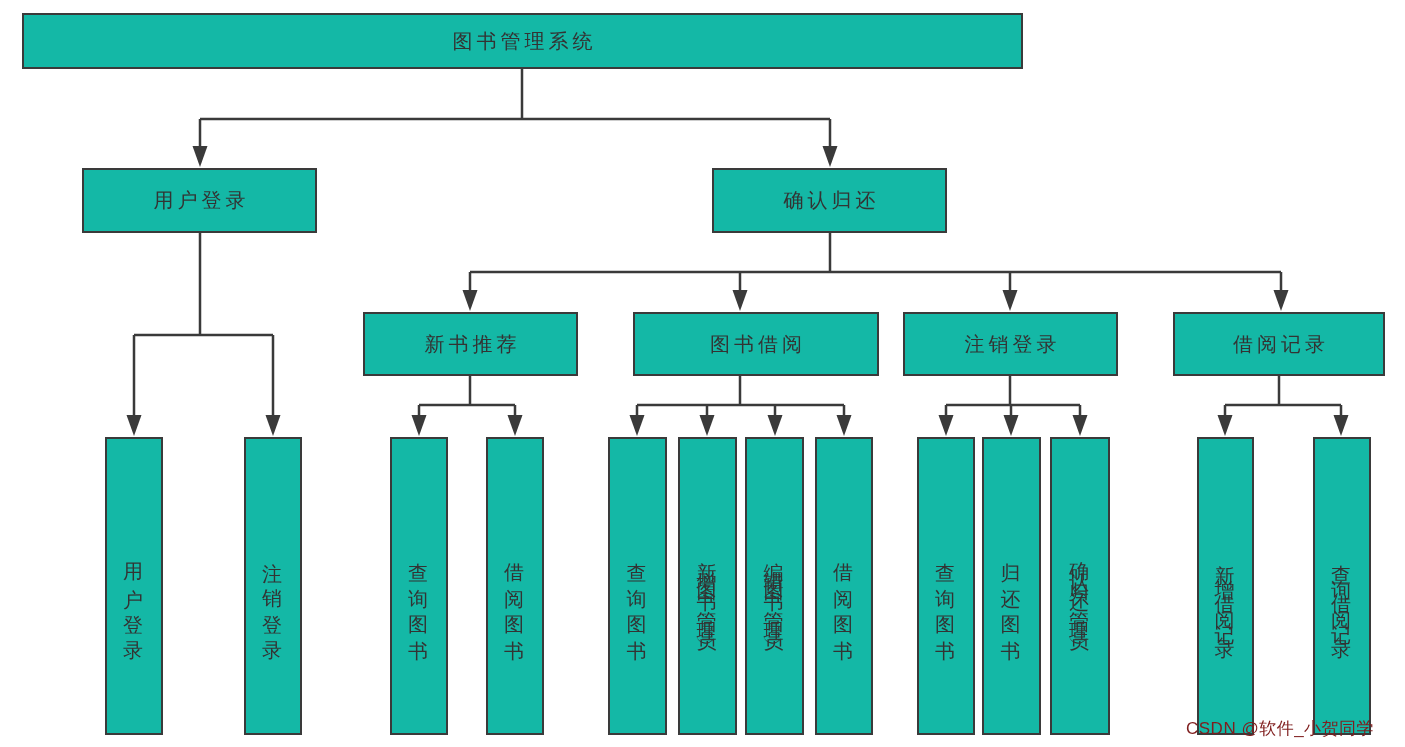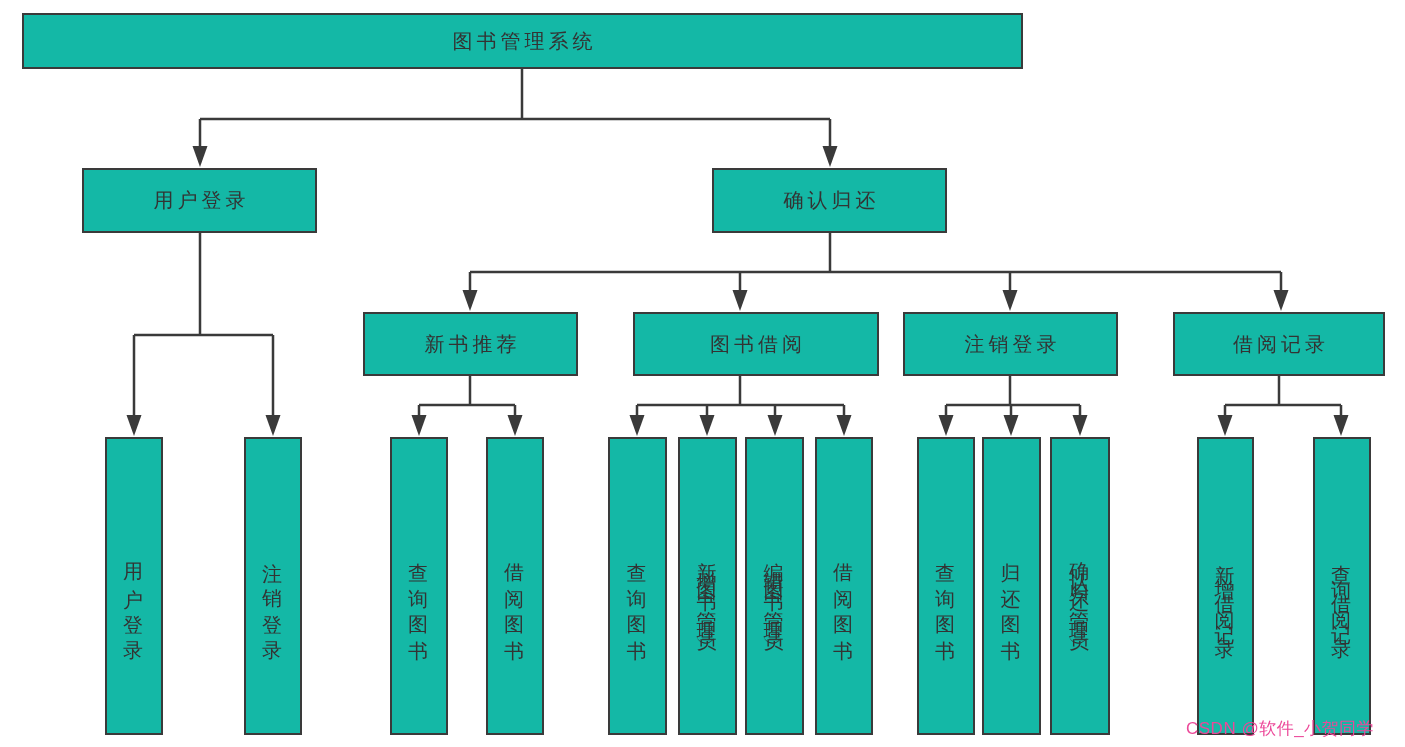--- a/index.html
+++ b/index.html
@@ -13,21 +13,21 @@
     border:2.5px solid #3a3a3a; background:#14b8a6; color:#333333;
     display:flex; align-items:center; justify-content:center;
   }
   .h { font-size:20px; letter-spacing:4px; text-indent:4px; white-space:nowrap; }
   .v { writing-mode:vertical-rl; text-orientation:mixed; font-size:20px; }
   .v span { letter-spacing:10px; display:inline-block; margin-top:10px; }
   .v.sp4 span { letter-spacing:26px; margin-top:26px; }
   .v.sp6 span { letter-spacing:15px; margin-top:15px; }
   .watermark {
     position:absolute; left:1186px; top:717px; z-index:10;
-    font-size:17px; color:#ec4899; letter-spacing:0.5px; white-space:nowrap;
+    font-size:17px; color:#7f1d1d; letter-spacing:0.5px; white-space:nowrap;
   }
 </style>
 </head>
 <body>
 
 <div class="stage">
 
   <svg class="connectors" viewBox="0 0 1405 747" xmlns="http://www.w3.org/2000/svg">
     <path fill="none" stroke="#3a3a3a" stroke-width="2.5" d="
       M522,68 V119 M200,119 H830 M200,119 V150 M830,119 V150

